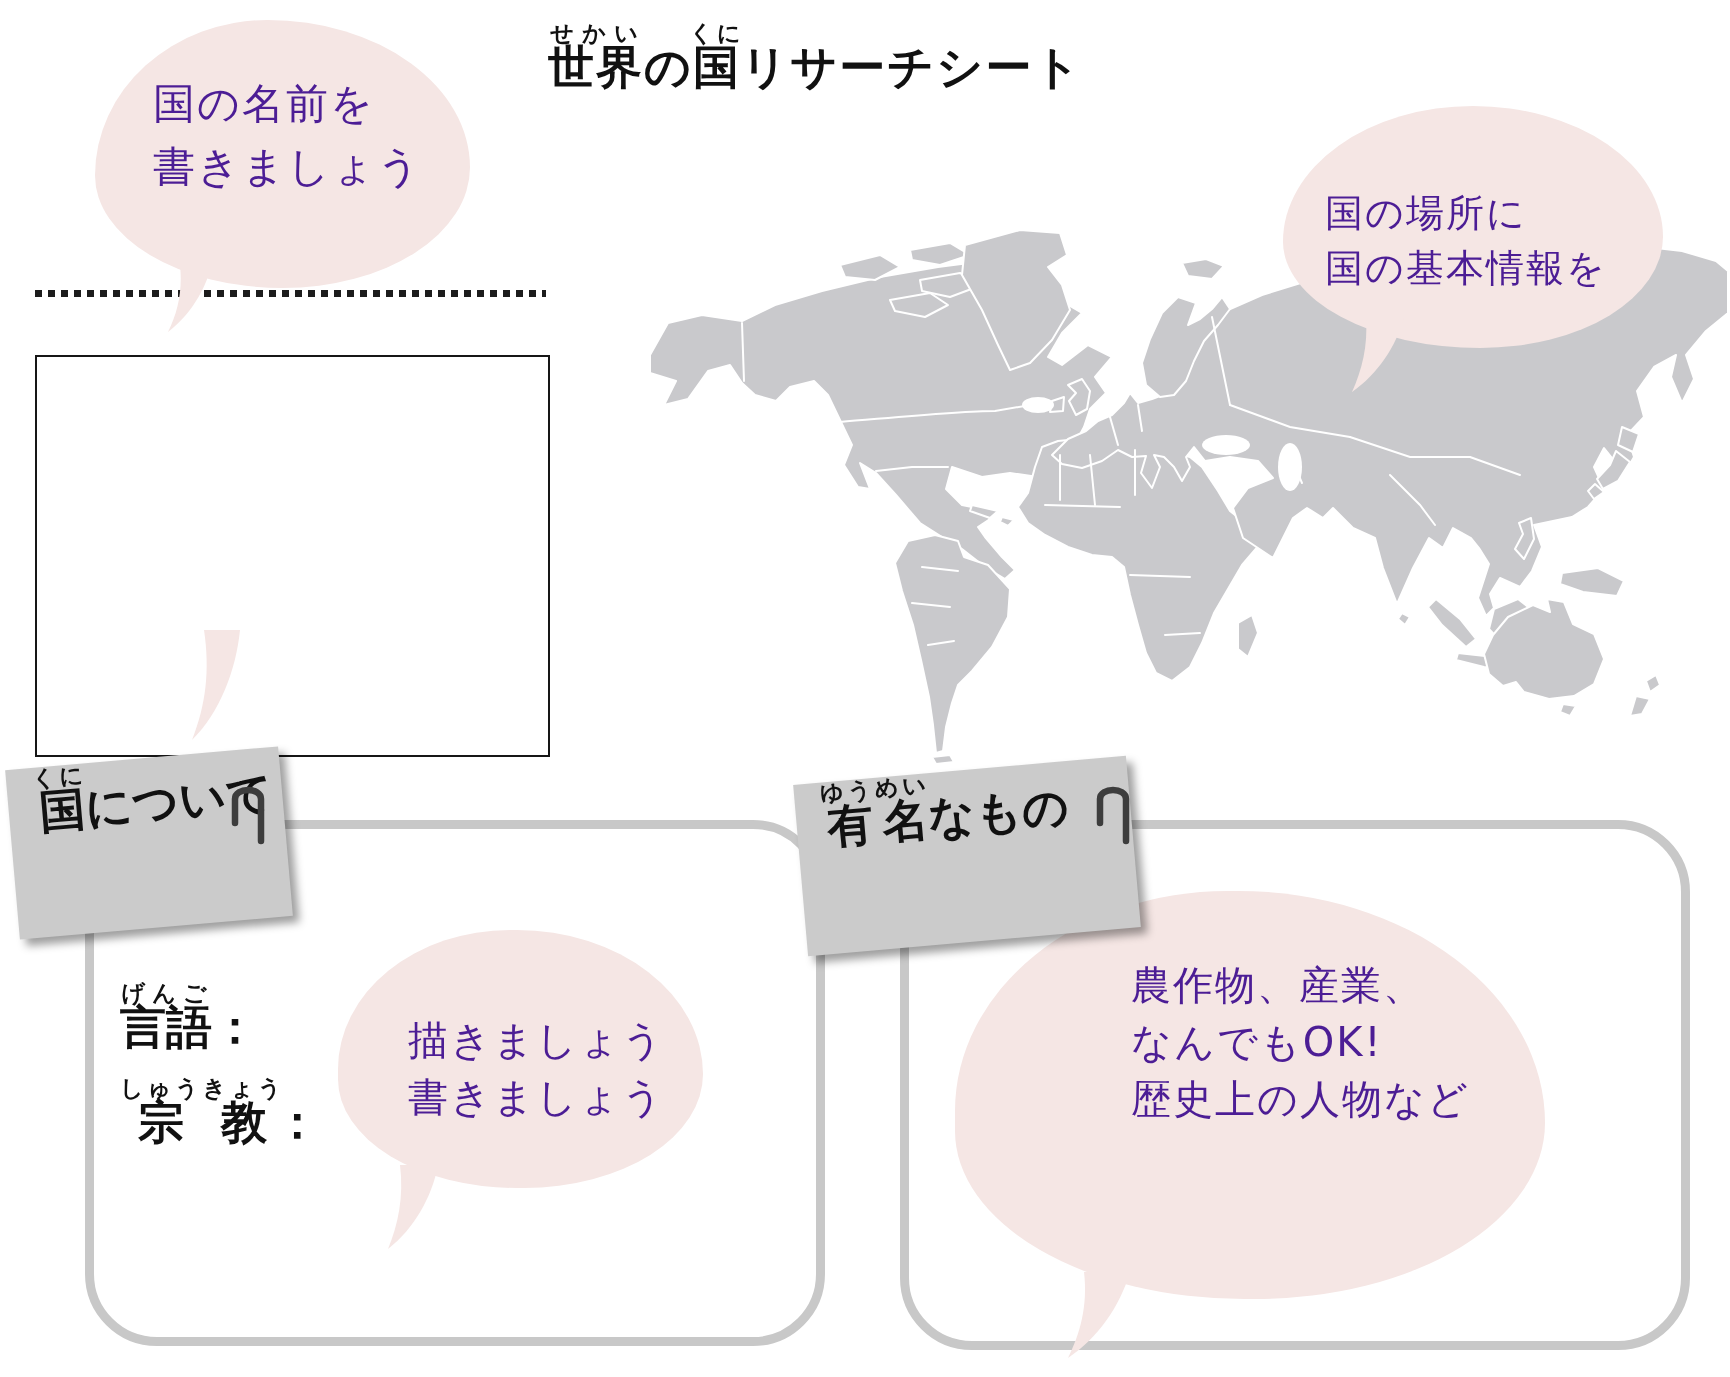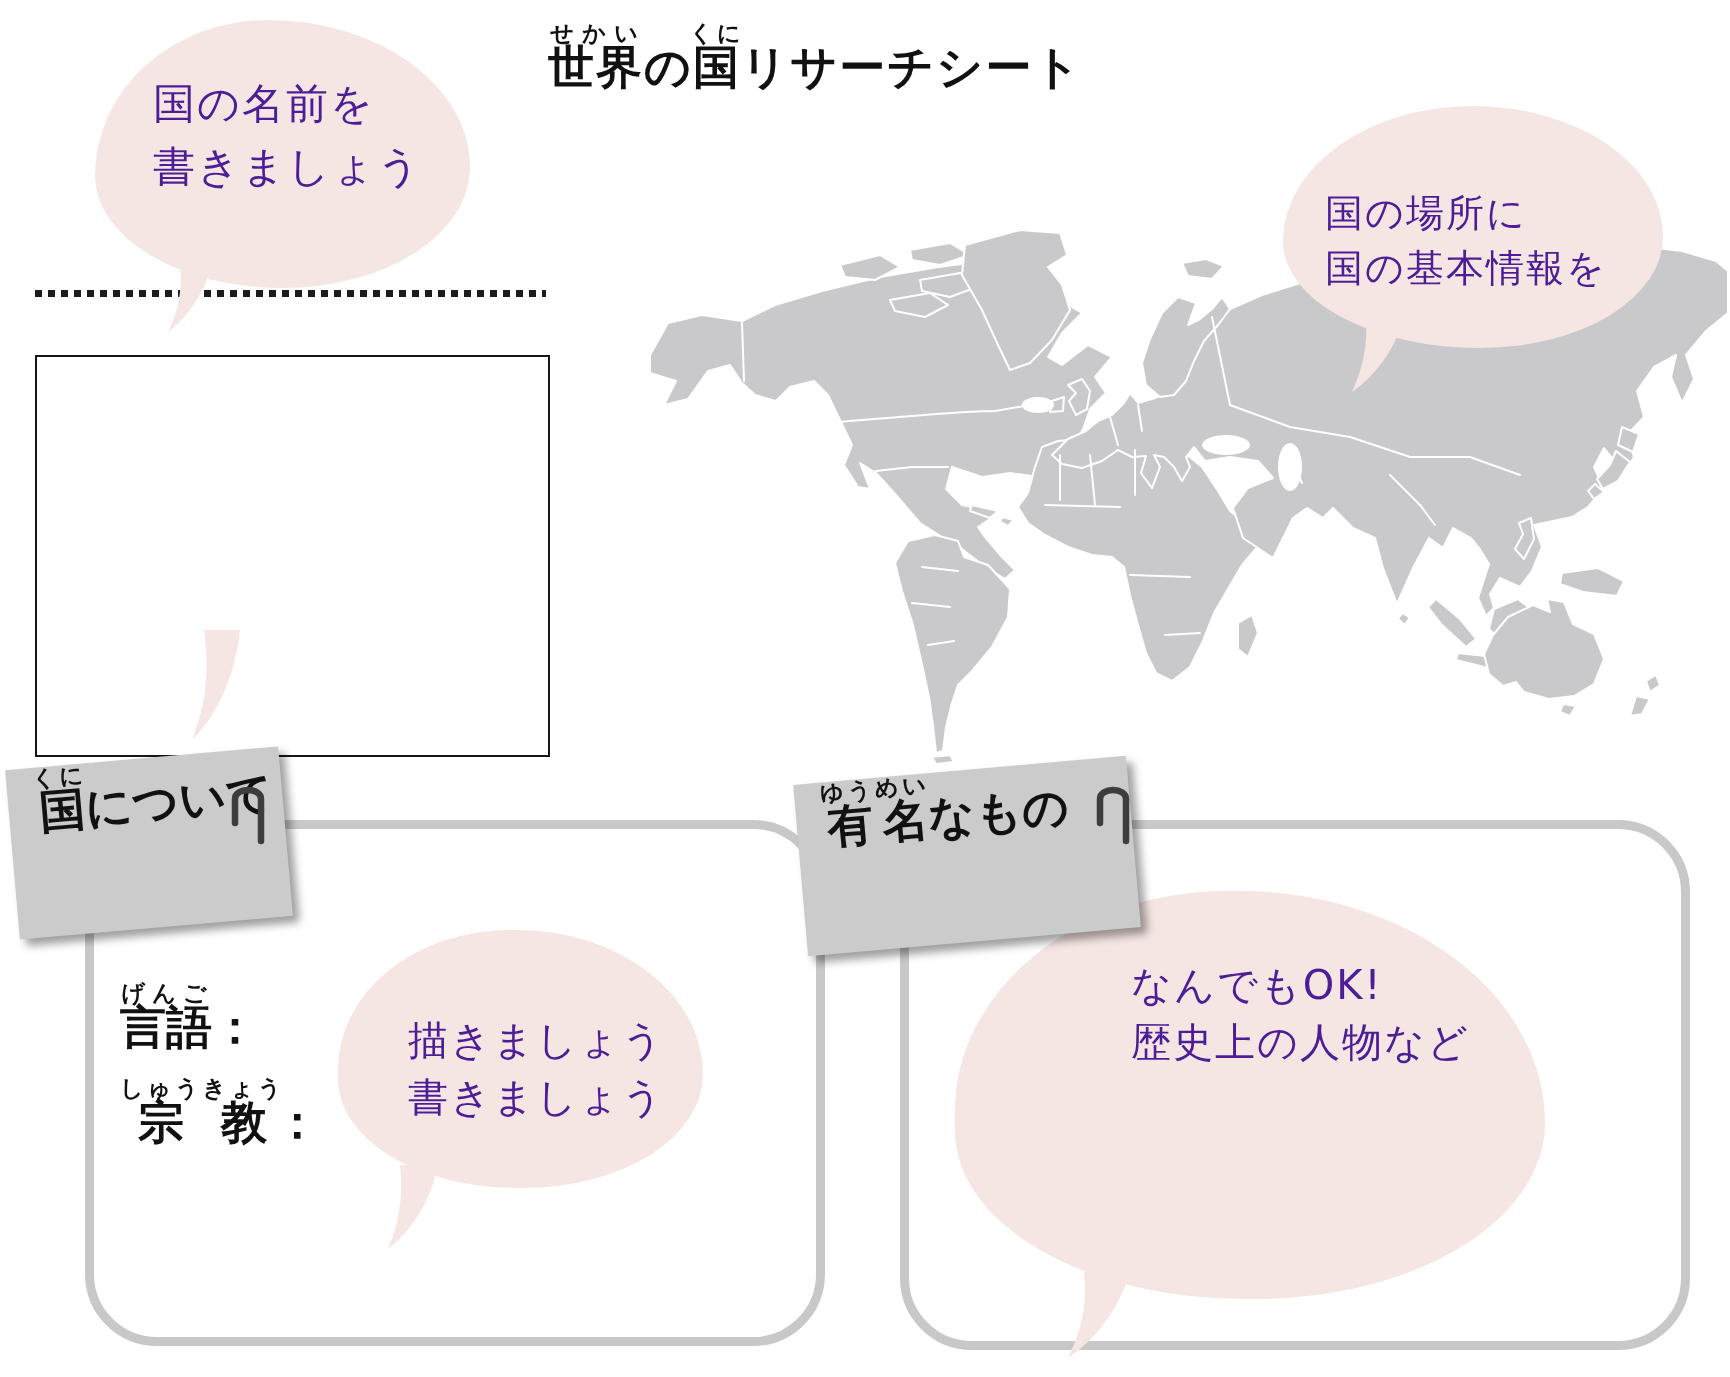--- a/index.html
+++ b/index.html
@@ -221,20 +221,21 @@
   <div class="clip" style="left:228px;top:783px;">
     <svg width="40" height="64" viewBox="0 0 40 64">
       <path d="M7,40 L7,16 C7,4 33,4 33,16 L33,58" fill="none" stroke="#3d3d3d" stroke-width="6.5" stroke-linecap="round"></path>
     </svg>
   </div>
 
   <div class="card card-famous"></div>
 
   <div class="bubble blob" style="left:955px;top:891px;width:590px;height:408px;border-radius:47% 53% 50% 50% / 55% 58% 44% 42%;">
     <div class="txt t-famous">
+        <div>農作物、産業、</div>
         <div>なんでもOK!</div>
         <div>歴史上の人物など</div>
       </div>
   </div>
   <div class="tail" style="left:1068px;top:1272px;">
     <svg width="78" height="88" viewBox="0 0 78 88">
       <path d="M16,0 C20,34 12,62 0,86 C30,66 52,34 62,0 Z" fill="#f5e6e4"></path>
     </svg>
   </div>
 

